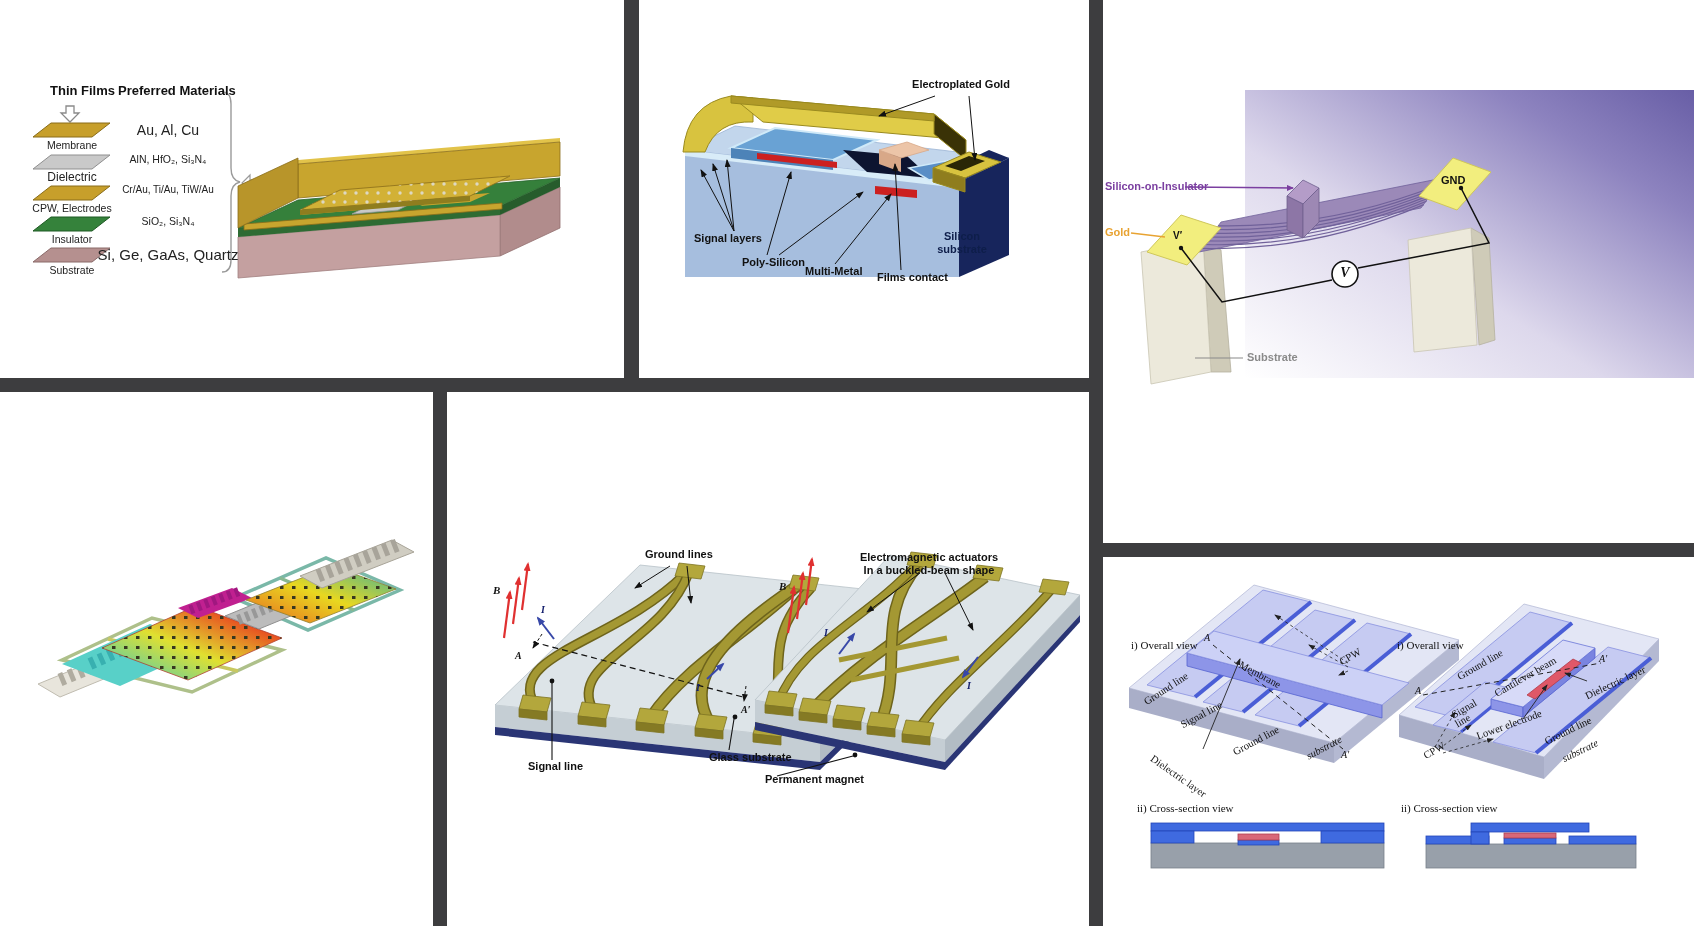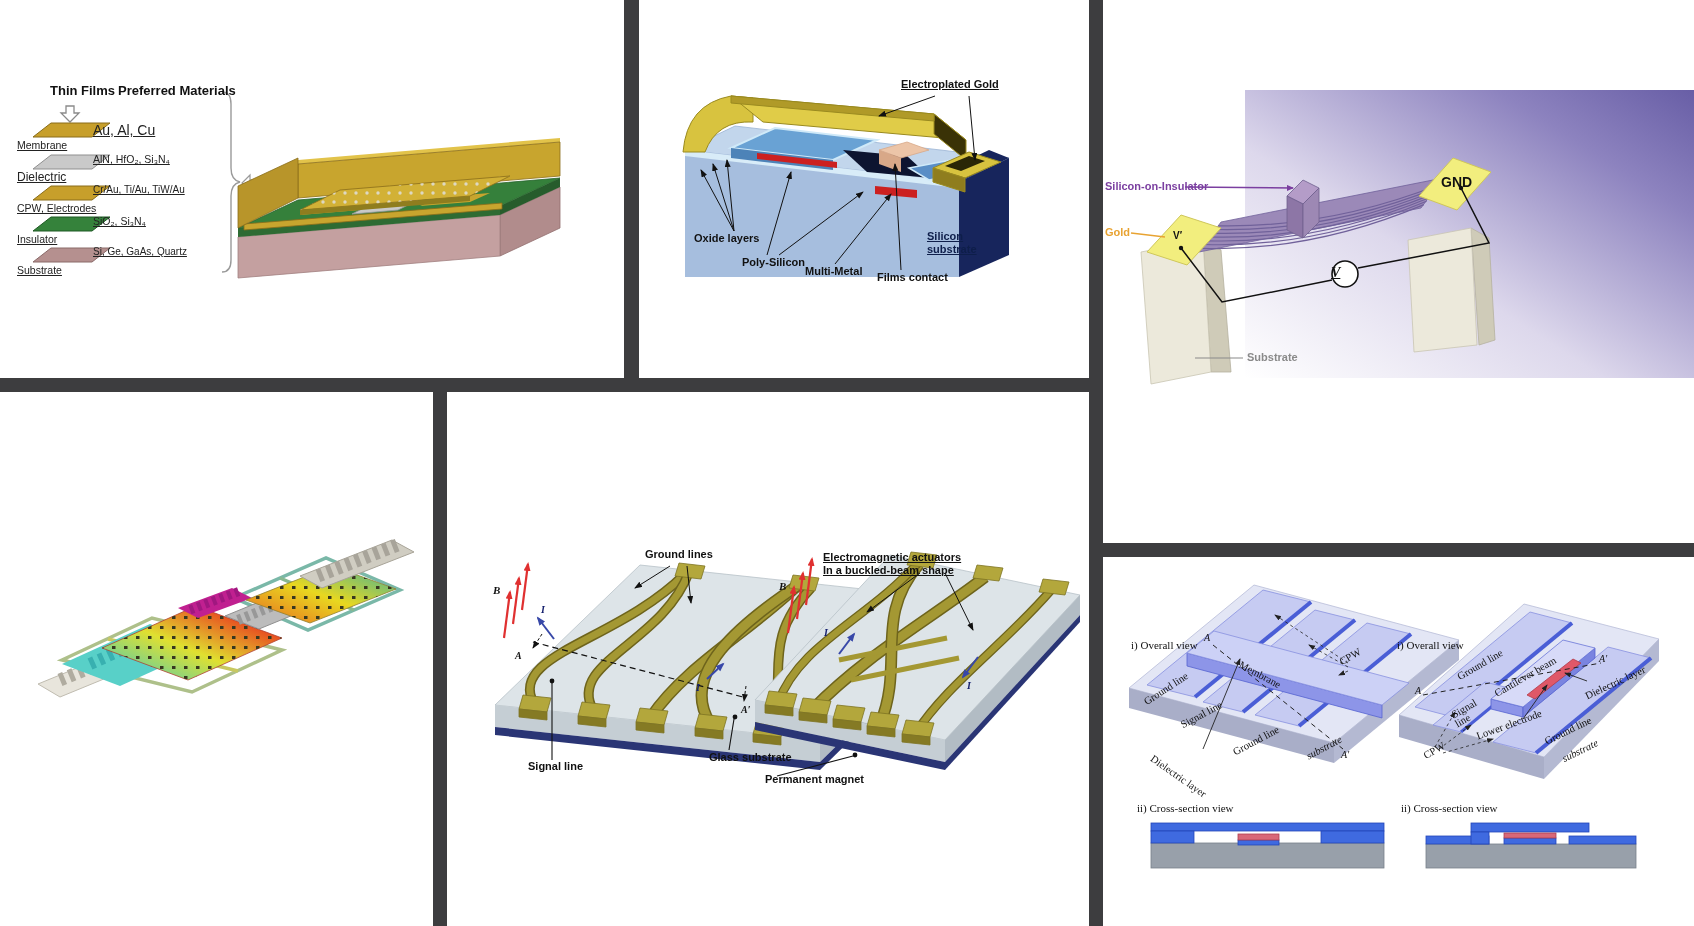--- a/index.html
+++ b/index.html
@@ -3,21 +3,21 @@
 <meta charset="utf-8">
 <style>
   html,body{margin:0;padding:0;background:#fff;}
   #root{position:relative;width:1694px;height:926px;overflow:hidden;background:#fff;
         font-family:"Liberation Sans","DejaVu Sans",sans-serif;}
   .divider{position:absolute;background:#3d3d3f;}
   .panel{position:absolute;background:#fff;}
   .panel svg{position:absolute;left:0;top:0;}
   .lbl{position:absolute;font-weight:bold;font-size:11px;line-height:1.15;color:#111;
        white-space:nowrap;}
-  .lbl.center{text-align:left;text-decoration:underline;}
+  .lbl.center{text-align:center;}
   .lbl.reg{font-weight:normal;}
   .serif{font-family:"Liberation Serif","DejaVu Serif",serif;}
   .it{font-style:italic;}
   .grad3{position:absolute;left:142px;top:90px;width:449px;height:288px;
          background:linear-gradient(to top right,#ffffff 0%,#ddd8ec 40%,#8d83bf 78%,#685ea6 100%);}
 </style>
 </head>
 <body>
 
 <div id="root">
@@ -76,21 +76,21 @@
     <div class="lbl" style="left:118px;top:84px;font-size:13px;">Preferred Materials</div>
     <div class="lbl reg center" style="left:17px;top:139px;width:110px;font-size:10.5px;color:#222;">Membrane</div>
     <div class="lbl reg center" style="left:17px;top:171px;width:110px;font-size:12px;color:#222;">Dielectric</div>
     <div class="lbl reg center" style="left:17px;top:202px;width:110px;font-size:10.5px;color:#222;">CPW, Electrodes</div>
     <div class="lbl reg center" style="left:17px;top:233px;width:110px;font-size:10.5px;color:#222;">Insulator</div>
     <div class="lbl reg center" style="left:17px;top:264px;width:110px;font-size:10.5px;color:#222;">Substrate</div>
     <div class="lbl reg center" style="left:93px;top:122px;width:150px;font-size:14px;color:#222;">Au, Al, Cu</div>
     <div class="lbl reg center" style="left:93px;top:153px;width:150px;font-size:10.5px;color:#222;">AlN, HfO₂, Si₃N₄</div>
     <div class="lbl reg center" style="left:93px;top:184px;width:150px;font-size:10px;color:#222;">Cr/Au, Ti/Au, TiW/Au</div>
     <div class="lbl reg center" style="left:93px;top:215px;width:150px;font-size:10.5px;color:#222;">SiO₂, Si₃N₄</div>
-    <div class="lbl reg center" style="left:93px;top:246px;width:150px;font-size:10px;color:#222;">Si, Ge, GaAs, Quartz</div>
+    <div class="lbl reg center" style="left:93px;top:246px;width:150px;font-size:15px;color:#222;">Si, Ge, GaAs, Quartz</div>
   </div>
 
   <div class="panel" style="left:639px;top:0;width:450px;height:378px;">
     <svg width="450" height="378" viewBox="0 0 450 378">
       <defs>
         <marker id="m2k" markerWidth="9" markerHeight="9" refX="7" refY="3" orient="auto" markerUnits="userSpaceOnUse">
           <path d="M0,0 L8,3 L0,6 Z" fill="#111"></path>
         </marker>
       </defs>
 
@@ -129,21 +129,21 @@
         <line x1="95" y1="231" x2="62" y2="170" marker-end="url(#m2k)"></line>
         <line x1="95" y1="231" x2="74" y2="164" marker-end="url(#m2k)"></line>
         <line x1="95" y1="231" x2="88" y2="160" marker-end="url(#m2k)"></line>
         <line x1="128" y1="255" x2="152" y2="172" marker-end="url(#m2k)"></line>
         <line x1="140" y1="255" x2="224" y2="192" marker-end="url(#m2k)"></line>
         <line x1="196" y1="264" x2="252" y2="194" marker-end="url(#m2k)"></line>
         <line x1="262" y1="270" x2="256" y2="164" marker-end="url(#m2k)"></line>
       </g>
     </svg>
     <div class="lbl center" style="left:262px;top:78px;width:120px;">Electroplated Gold</div>
-    <div class="lbl" style="left:55px;top:232px;">Oxide layers</div>
+    <div class="lbl" style="left:55px;top:232px;">Signal layers</div>
     <div class="lbl" style="left:97px;top:256px;margin-left:6px;">Poly-Silicon</div>
     <div class="lbl" style="left:166px;top:265px;">Multi-Metal</div>
     <div class="lbl" style="left:238px;top:271px;">Films contact</div>
     <div class="lbl center" style="left:288px;top:230px;width:70px;color:#0e1e4a;">
       <div>Silicon</div>
       <div>substrate</div>
     </div>
   </div>
 
   <div class="panel" style="left:1103px;top:0;width:591px;height:543px;">
@@ -195,21 +195,21 @@
       <g>
         <line x1="82" y1="187" x2="190" y2="188" stroke="#7b3fa0" stroke-width="1.4" marker-end="url(#m3p)"></line>
         <line x1="28" y1="233" x2="62" y2="237" stroke="#e8a332" stroke-width="1.4"></line>
         <line x1="92" y1="358" x2="140" y2="358" stroke="#8a8a8a" stroke-width="1.2"></line>
       </g>
     </svg>
     <div class="lbl" style="left:2px;top:180px;color:#7b3fa0;">Silicon-on-Insulator</div>
     <div class="lbl" style="left:2px;top:226px;color:#e8a332;">Gold</div>
     <div class="lbl" style="left:144px;top:351px;color:#8a8a8a;">Substrate</div>
     <div class="lbl" style="left:70px;top:230px;font-size:10px;">V′</div>
-    <div class="lbl" style="left:338px;top:174px;font-size:14px;">GND</div>
+    <div class="lbl" style="left:338px;top:174px;font-size:11px;">GND</div>
     <div class="lbl serif it center" style="left:228px;top:265px;width:28px;font-size:14px;">V</div>
   </div>
 
   <div class="panel" style="left:0;top:392px;width:433px;height:534px;">
     <svg width="433" height="534" viewBox="0 0 433 534">
       <defs>
         <linearGradient id="g4a" x1="0" y1="1" x2="1" y2="0">
           <stop offset="0" stop-color="#38c8c8"></stop>
             <stop offset="0.45" stop-color="#e0e030"></stop>
           <stop offset="0.8" stop-color="#e84820"></stop>

